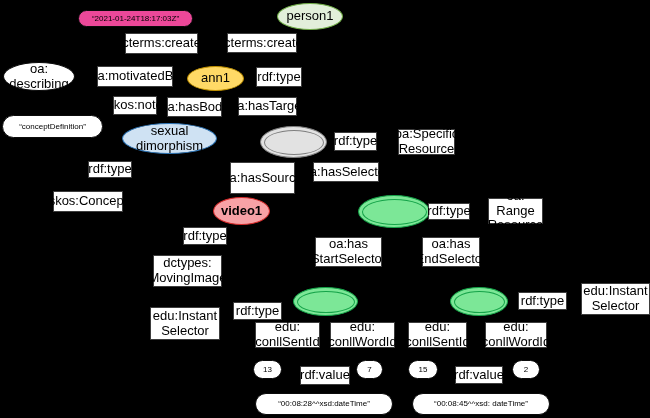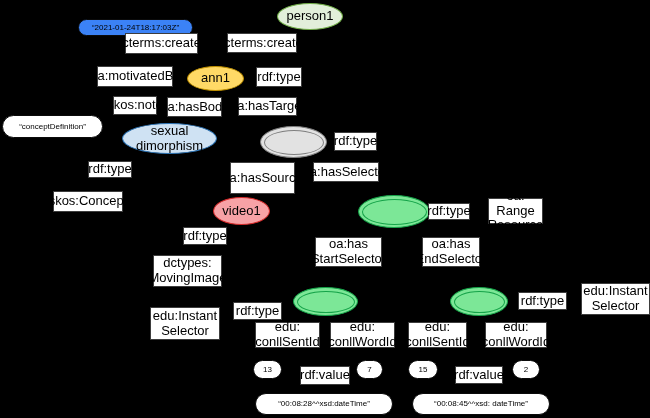--- a/index.html
+++ b/index.html
@@ -42,31 +42,35 @@
       <line x1="325.5" y1="301.5" x2="185" y2="323.5" stroke="#000000" stroke-width="1.2"></line>
       <line x1="325.5" y1="301.5" x2="267.5" y2="369.5" stroke="#000000" stroke-width="1.2"></line>
       <line x1="325.5" y1="301.5" x2="369.5" y2="369.5" stroke="#000000" stroke-width="1.2"></line>
       <line x1="325.5" y1="301.5" x2="324" y2="404" stroke="#000000" stroke-width="1.2"></line>
       <line x1="479" y1="301.5" x2="615.5" y2="299" stroke="#000000" stroke-width="1.2"></line>
       <line x1="479" y1="301.5" x2="423" y2="369.5" stroke="#000000" stroke-width="1.2"></line>
       <line x1="479" y1="301.5" x2="526" y2="369.5" stroke="#000000" stroke-width="1.2"></line>
       <line x1="479" y1="301.5" x2="481" y2="404" stroke="#000000" stroke-width="1.2"></line>
     </svg>
 
-<div class="node stadium" style="left: 78px; top: 19px; width: 115px; height: 17px; background: #3b82f6; border-color: rgb(10, 10, 10);">
+<div class="node stadium" style="left: 78px; top: 10px; width: 115px; height: 17px; background: #ec4899; border-color: rgb(10, 10, 10);">
       <span>“2021-01-24T18:17:03Z”</span>
     </div>
     <div class="node ellipse" style="left: 277px; top: 3px; width: 66px; height: 27px; background: rgb(226, 239, 218); border-color: rgb(112, 173, 71);">
       <span>person1</span>
     </div>
     <div class="node box" style="left: 125px; top: 33px; width: 73px; height: 21px;">
       <span>dcterms:created</span>
     </div>
     <div class="node box" style="left: 227px; top: 33px; width: 70px; height: 20px;">
       <span>dcterms:creator</span>
+    </div>
+    <div class="node ellipse" style="left: 3px; top: 62px; width: 72px; height: 29px; background: rgb(255, 255, 255); border-color: rgb(10, 10, 10);">
+      <span>oa:
+describing</span>
     </div>
     <div class="node box" style="left: 97px; top: 66px; width: 76px; height: 21px;">
       <span>oa:motivatedBy</span>
     </div>
     <div class="node ellipse" style="left: 187px; top: 66px; width: 57px; height: 25px; background: rgb(255, 217, 102); border-color: rgb(191, 144, 0);">
       <span>ann1</span>
     </div>
     <div class="node box" style="left: 256px; top: 67px; width: 46px; height: 20px;">
       <span>rdf:type</span>
     </div>
@@ -86,33 +90,37 @@
     <div class="node stadium" style="left: 2px; top: 115px; width: 101px; height: 23px; background: rgb(255, 255, 255); border-color: rgb(10, 10, 10);">
       <span>“conceptDefinition”</span>
     </div>
     <div class="node ellipse" style="left: 260px; top: 126px; width: 67px; height: 32px; background: rgb(226, 226, 226); border-color: rgb(127, 127, 127);">
       <div class="ring" style="border-color: rgb(127, 127, 127);"></div>
       <span></span>
     </div>
     <div class="node box" style="left: 334px; top: 132px; width: 43px; height: 19px;">
       <span>rdf:type</span>
     </div>
+    <div class="node box" style="left: 398px; top: 129px; width: 57px; height: 26px;">
+      <span>oa:Specific
+Resource</span>
+    </div>
     <div class="node box" style="left: 88px; top: 161px; width: 44px; height: 17px;">
       <span>rdf:type</span>
     </div>
     <div class="node box" style="left: 230px; top: 162px; width: 65px; height: 32px;">
       <span>oa:hasSource</span>
     </div>
     <div class="node box" style="left: 313px; top: 162px; width: 66px; height: 20px;">
       <span>oa:hasSelector</span>
     </div>
     <div class="node box" style="left: 53px; top: 191px; width: 70px; height: 21px;">
       <span>skos:Concept</span>
     </div>
-    <div class="node ellipse" style="left: 213px; top: 197px; width: 57px; height: 28px; background: rgb(247, 162, 166); border-color: rgb(214, 42, 42);">
+    <div class="node ellipse" style="left: 213px; top: 197px; width: 57px; height: 28px; background: rgb(247, 162, 166); border-color: rgb(214, 42, 42); font-weight: bold;">
       <span>video1</span>
     </div>
     <div class="node ellipse" style="left: 358px; top: 195px; width: 72px; height: 33px; background: rgb(124, 231, 151); border-color: rgb(21, 163, 73);">
       <div class="ring" style="border-color: rgb(21, 163, 73);"></div>
       <span></span>
     </div>
     <div class="node box" style="left: 428px; top: 203px; width: 42px; height: 17px;">
       <span>rdf:type</span>
     </div>
     <div class="node box" style="left: 488px; top: 198px; width: 55px; height: 26px;">

